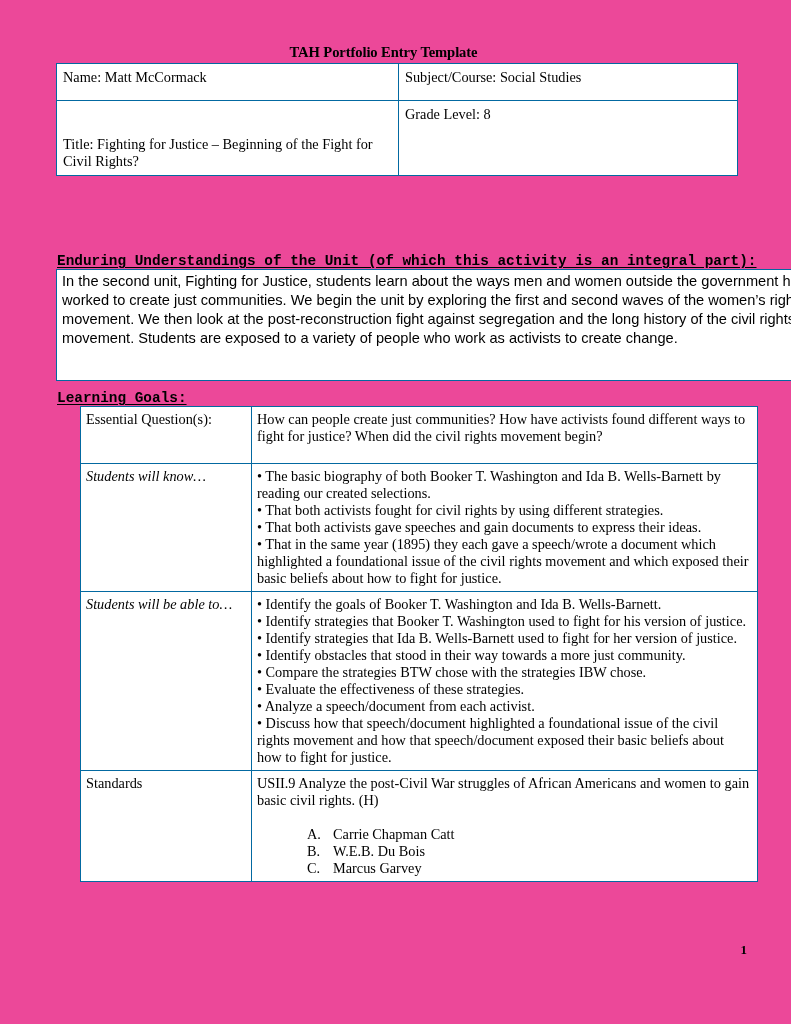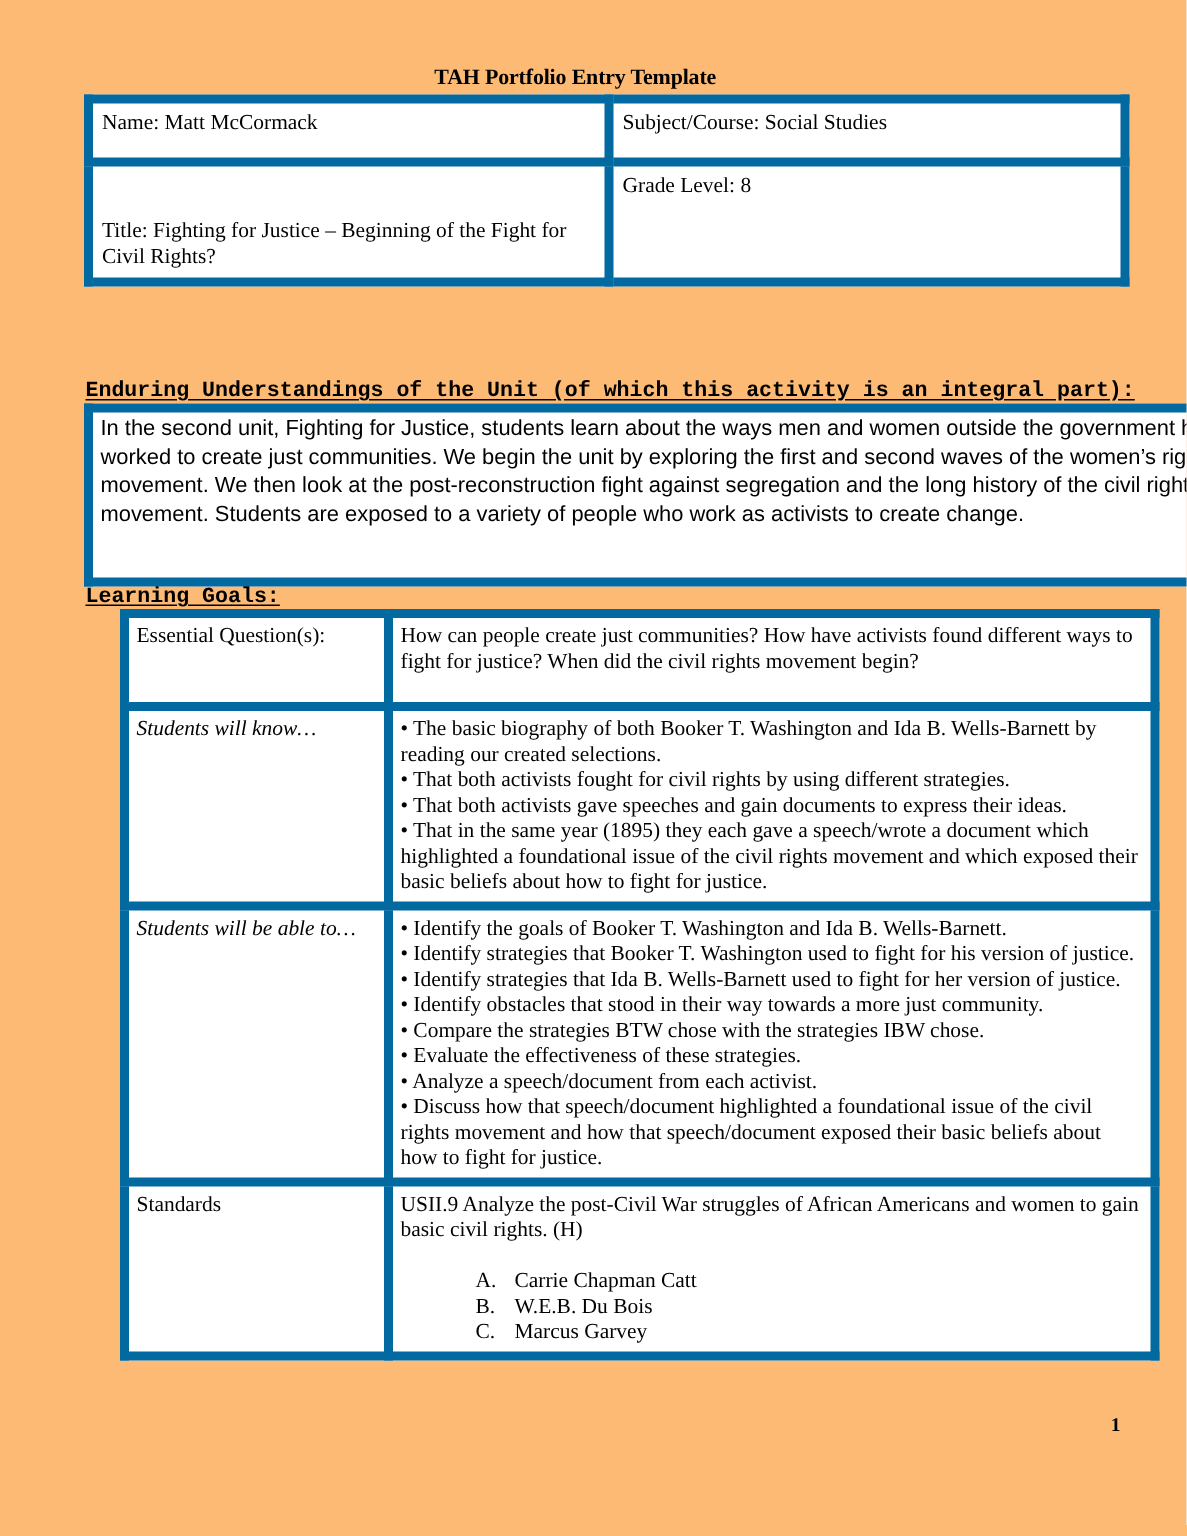--- a/index.html
+++ b/index.html
@@ -14,32 +14,32 @@
     font-family: "Liberation Serif", serif;
     color: #000000;
     overflow: hidden;
   }
 
   .page {
     position: absolute;
     left: 0; top: 0;
     width: 791px;
     height: 1024px;
-    background: #fdba74;
+    background: #ec4899;
   }
 
   
   .doc-table {
     position: absolute;
     border-collapse: collapse;
     table-layout: fixed;
     background: #ffffff;
   }
   .doc-table td {
-    border: 6px solid #0369a1;
+    border: 1px solid #0369a1;
     vertical-align: top;
     padding: 4px 5px 4px 5px;
     font-family: "Liberation Serif", serif;
     font-size: 14.3px;
     line-height: 1.19;
   }
 
   
   .doc-title {
     position: absolute;

